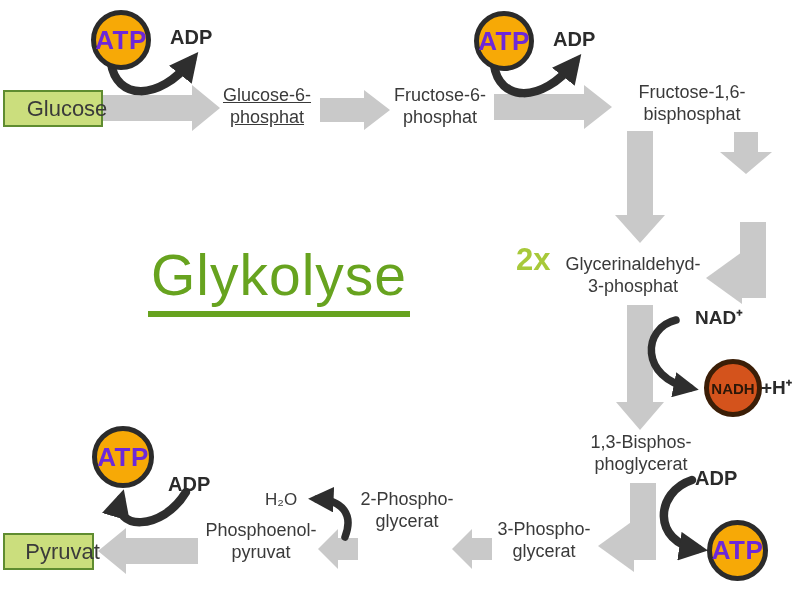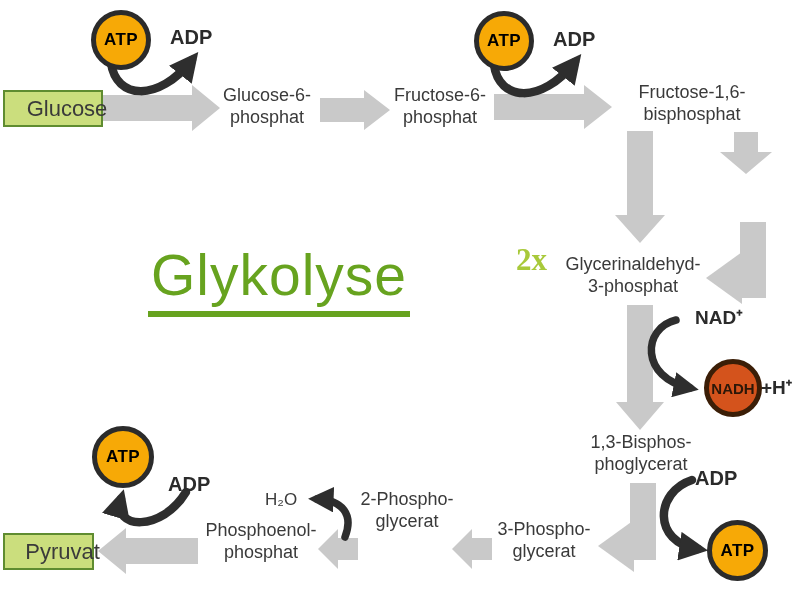--- a/index.html
+++ b/index.html
@@ -17,42 +17,42 @@
     position:absolute; transform:translateX(-50%); text-align:center;
     white-space:pre-line; font-size:18px; line-height:22px; color:var(--ink);
   }
   .cof { position:absolute; font-weight:bold; font-size:20px; color:var(--ink-strong); }
   .small-cof { font-size:17px; font-weight:normal; color:var(--ink); }
 
   .circle {
     position:absolute; border-radius:50%; box-sizing:border-box;
     display:flex; align-items:center; justify-content:center; font-weight:bold;
   }
-  .atp  { background:var(--atp-fill); border:5px solid #2B2B2B; color:#000000; font-size:17px; letter-spacing:0.5px; }
+  .atp  { background:var(--atp-fill); border:5px solid #2B2B2B; color:#6d28d9; font-size:26px; letter-spacing:0.5px; }
   .nadh { background:var(--nadh-fill); border:5px solid #3B1E07; color:#2B1708; font-size:15px; }
 
   .gbox {
     position:absolute; background:var(--box-fill); border:2px solid var(--box-border);
     box-sizing:border-box; display:flex; align-items:center; justify-content:center;
     font-size:22px; color:var(--ink);padding-left:28px;
   }
   #glucose-box { left:3px; top:90px;  width:100px; height:37px; }
   #pyruvat-box { left:3px; top:533px; width:91px;  height:37px; }
 
   #title {
     position:absolute; left:148px; top:242px;
     color:var(--title-green); font-size:57px; font-weight:normal; letter-spacing:1px;
     border-bottom:6px solid var(--title-green); padding:0 3px 3px 3px;
   }
   #mult2x {
     position:absolute; left:516px; top:242px;
-    color:var(--multiplier-green); font-weight:bold; font-size:31px;font-family:Liberation Serif, serif;
+    color:var(--multiplier-green); font-weight:bold; font-size:31px;
   }
 
-  #lbl-g6p   { left:267px; top:84px; }
+  #lbl-g6p   { left:267px; top:84px;text-decoration:underline; }
   #lbl-f6p   { left:440px; top:84px; }
   #lbl-f16bp { left:692px; top:81px; }
   #lbl-dhap  { left:734px; top:174px; }
   #lbl-gap   { left:633px; top:253px; }
   #lbl-bpg   { left:641px; top:431px; }
   #lbl-pg3   { left:544px; top:518px; }
   #lbl-pg2   { left:407px; top:488px; }
   #lbl-pep   { left:261px; top:519px; }
 
   #adp1 { left:170px; top:26px; }
@@ -117,21 +117,21 @@
   <div id="mult2x">2x</div>
   <div class="node" id="lbl-gap">Glycerinaldehyd-
 3-phosphat</div>
   <div class="node" id="lbl-bpg">1,3-Bisphos-
 phoglycerat</div>
   <div class="node" id="lbl-pg3">3-Phospho-
 glycerat</div>
   <div class="node" id="lbl-pg2">2-Phospho-
 glycerat</div>
   <div class="node" id="lbl-pep">Phosphoenol-
-phosphat</div>
+pyruvat</div>
 
   <div class="cof" id="adp1">ADP</div>
   <div class="cof" id="adp2">ADP</div>
   <div class="cof" id="adp3">ADP</div>
   <div class="cof" id="adp4">ADP</div>
   <div class="cof" id="lbl-nad">NAD⁺</div>
   <div class="cof" id="lbl-hplus">+H⁺</div>
   <div class="cof small-cof" id="lbl-water">H₂O</div>
 
   <div class="circle atp" id="atp1">ATP</div>

